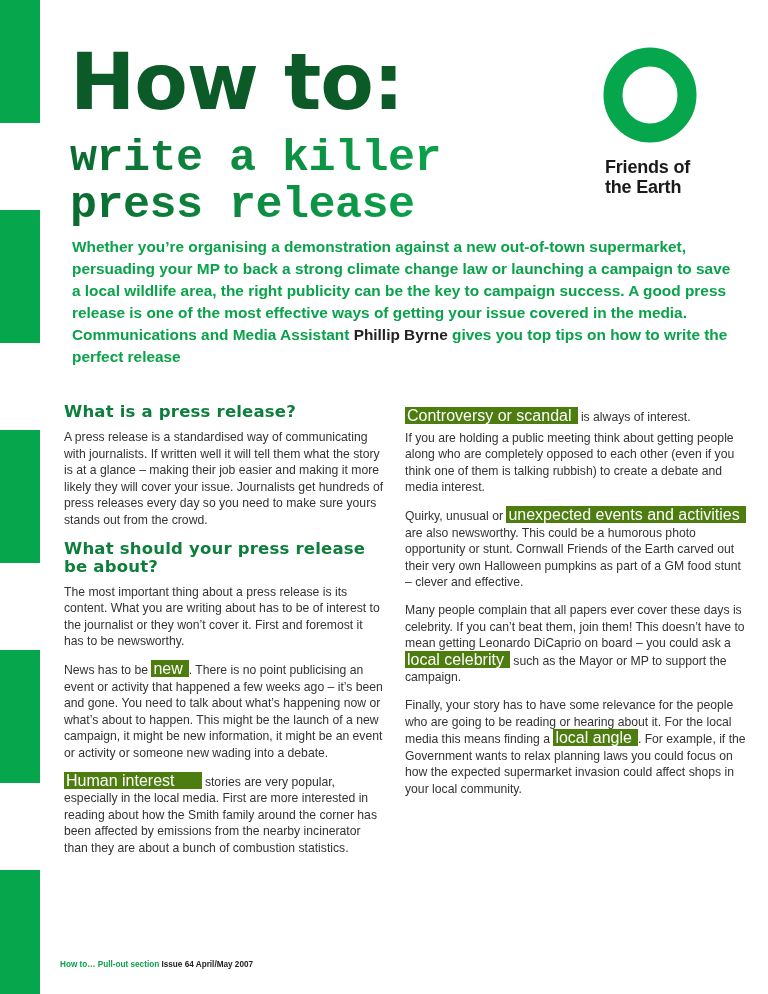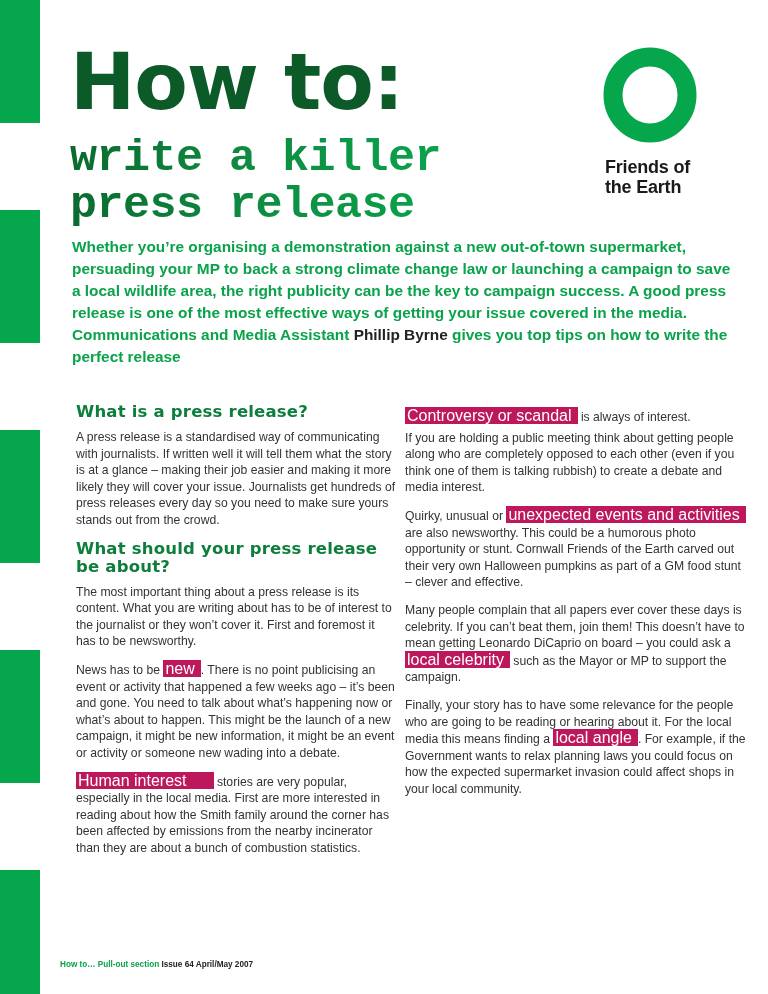--- a/index.html
+++ b/index.html
@@ -31,35 +31,35 @@
     font-size: 18px; line-height: 20px; color: #1a1a1a; white-space: nowrap;
     letter-spacing: -0.2px;
   }
   .intro {
     position: absolute; left: 72px; top: 236px; width: 670px;
     font-family: "Liberation Sans", sans-serif; font-weight: bold;
     font-size: 15.4px; line-height: 22px; color: #0aa24a;
   }
   .intro .byline { color: #222222; }
   .col { position: absolute; top: 403px; width: 320px; }
-  .col.left { left: 76px; }
+  .col.left { left: 64px; }
   .col.right { left: 405px; width: 345px; }
   h2 {
     margin: 0 0 8px 0;
     font-family: "DejaVu Sans", sans-serif; font-weight: bold;
     font-size: 16.5px; line-height: 18px; color: #0e7e3c;
     letter-spacing: 0.2px;
   }
   p {
     margin: 0 0 11px 0;
     font-family: "Liberation Sans", sans-serif;
     font-size: 12.2px; line-height: 16.6px; color: #333333;
   }
   .hl {
-    background: #be185d; color: #ffffff;
+    background: #4d7c0f; color: #ffffff;
     font-size: 16px; line-height: 15px;
     padding: 0 6px 0 2px;
     text-align: center;
   }
   .footer {
     position: absolute; left: 60px; top: 960px;
     font-family: "Liberation Sans", sans-serif; font-weight: bold;
     font-size: 8.2px; white-space: nowrap;
   }
   .footer .sec { color: #0aa24a; margin-right: 0; }

